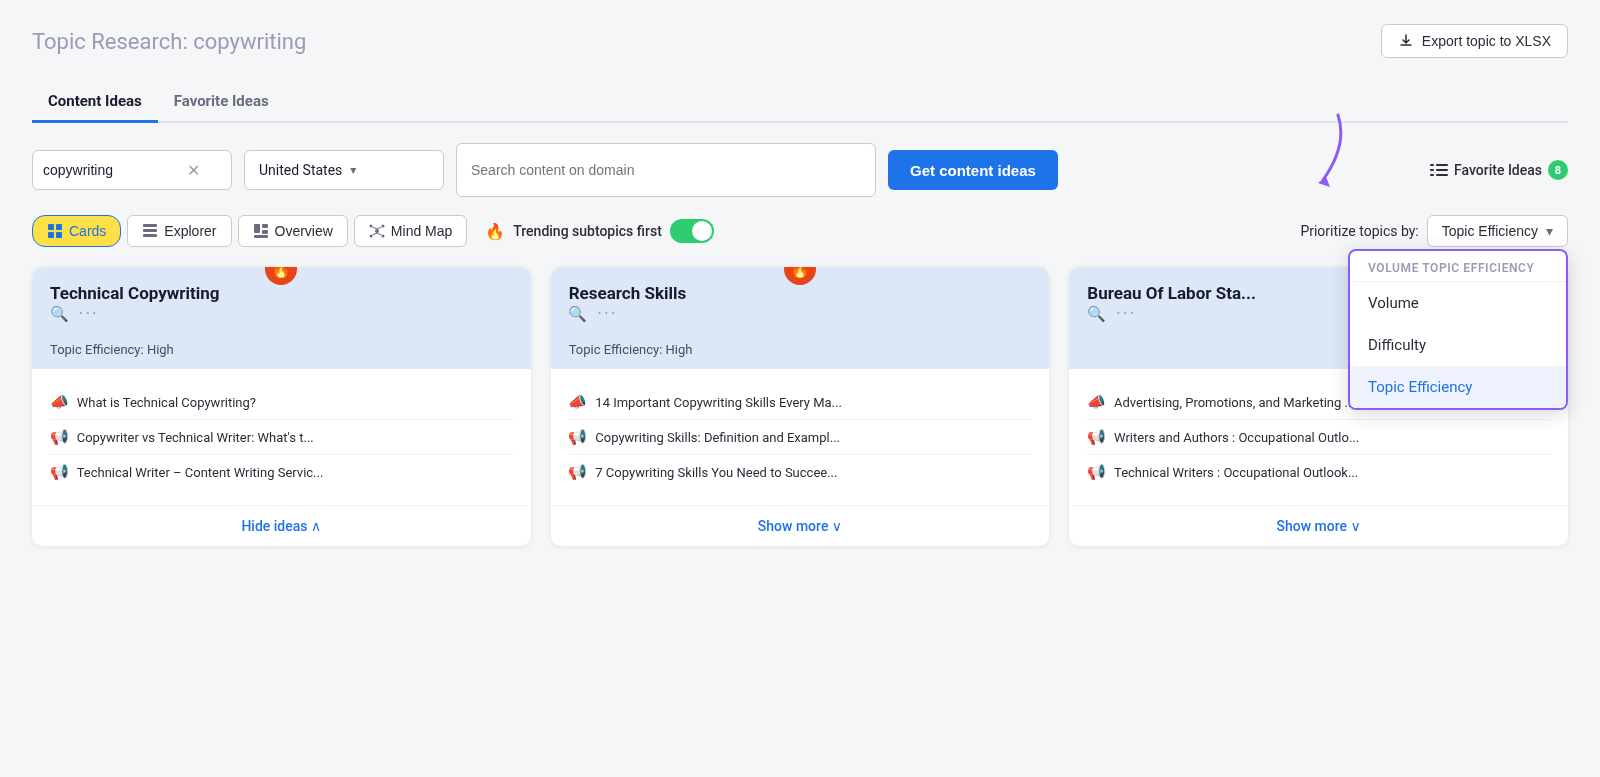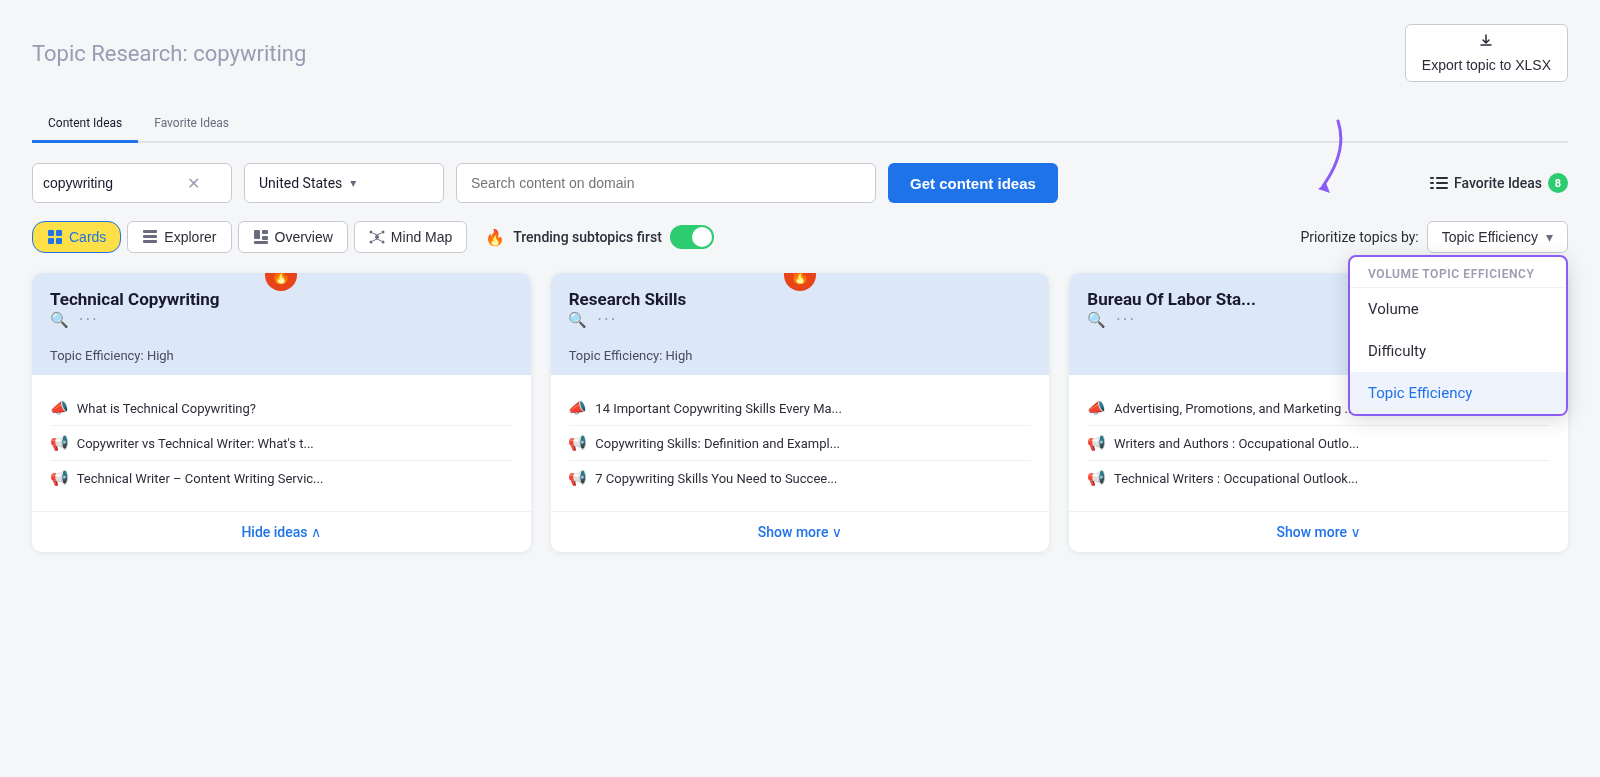--- a/index.html
+++ b/index.html
@@ -38,34 +38,33 @@
       align-items: center;
       gap: 8px;
       border: 1px solid #c8cad0;
       border-radius: 6px;
       background: #fff;
       padding: 8px 16px;
       font-size: 14px;
       font-weight: 500;
       color: #2d2d3a;
       cursor: pointer;
-      flex-direction: column;
     }
 
     
     .tabs-row {
       display: flex;
       gap: 0;
       border-bottom: 2px solid #e0e2e8;
       margin-bottom: 20px;
     }
     .tab {
       padding: 10px 16px;
-      font-size: 12px;
-      font-weight: 400;
+      font-size: 15px;
+      font-weight: 700;
       color: #6b6b80;
       cursor: pointer;
       border-bottom: 3px solid transparent;
       margin-bottom: -2px;
     }
     .tab.active {
       color: #1a1a2e;
       border-bottom: 3px solid #1e73e8;
     }
 
@@ -109,21 +108,21 @@
       height: 40px;
       font-size: 14px;
       color: #1a1a2e;
       cursor: pointer;
       gap: 8px;
       min-width: 200px;
     }
     .chevron-down { color: #6b6b80; font-size: 12px; }
     .domain-input {
       flex: 1;
-      height: 40px;
+      height: 54px;
       border: 1px solid #c8cad0;
       border-radius: 6px;
       background: #fff;
       padding: 0 14px;
       font-size: 14px;
       color: #9b9bb4;
       outline: none;
       max-width: 420px;
     }
     .get-ideas-btn {

